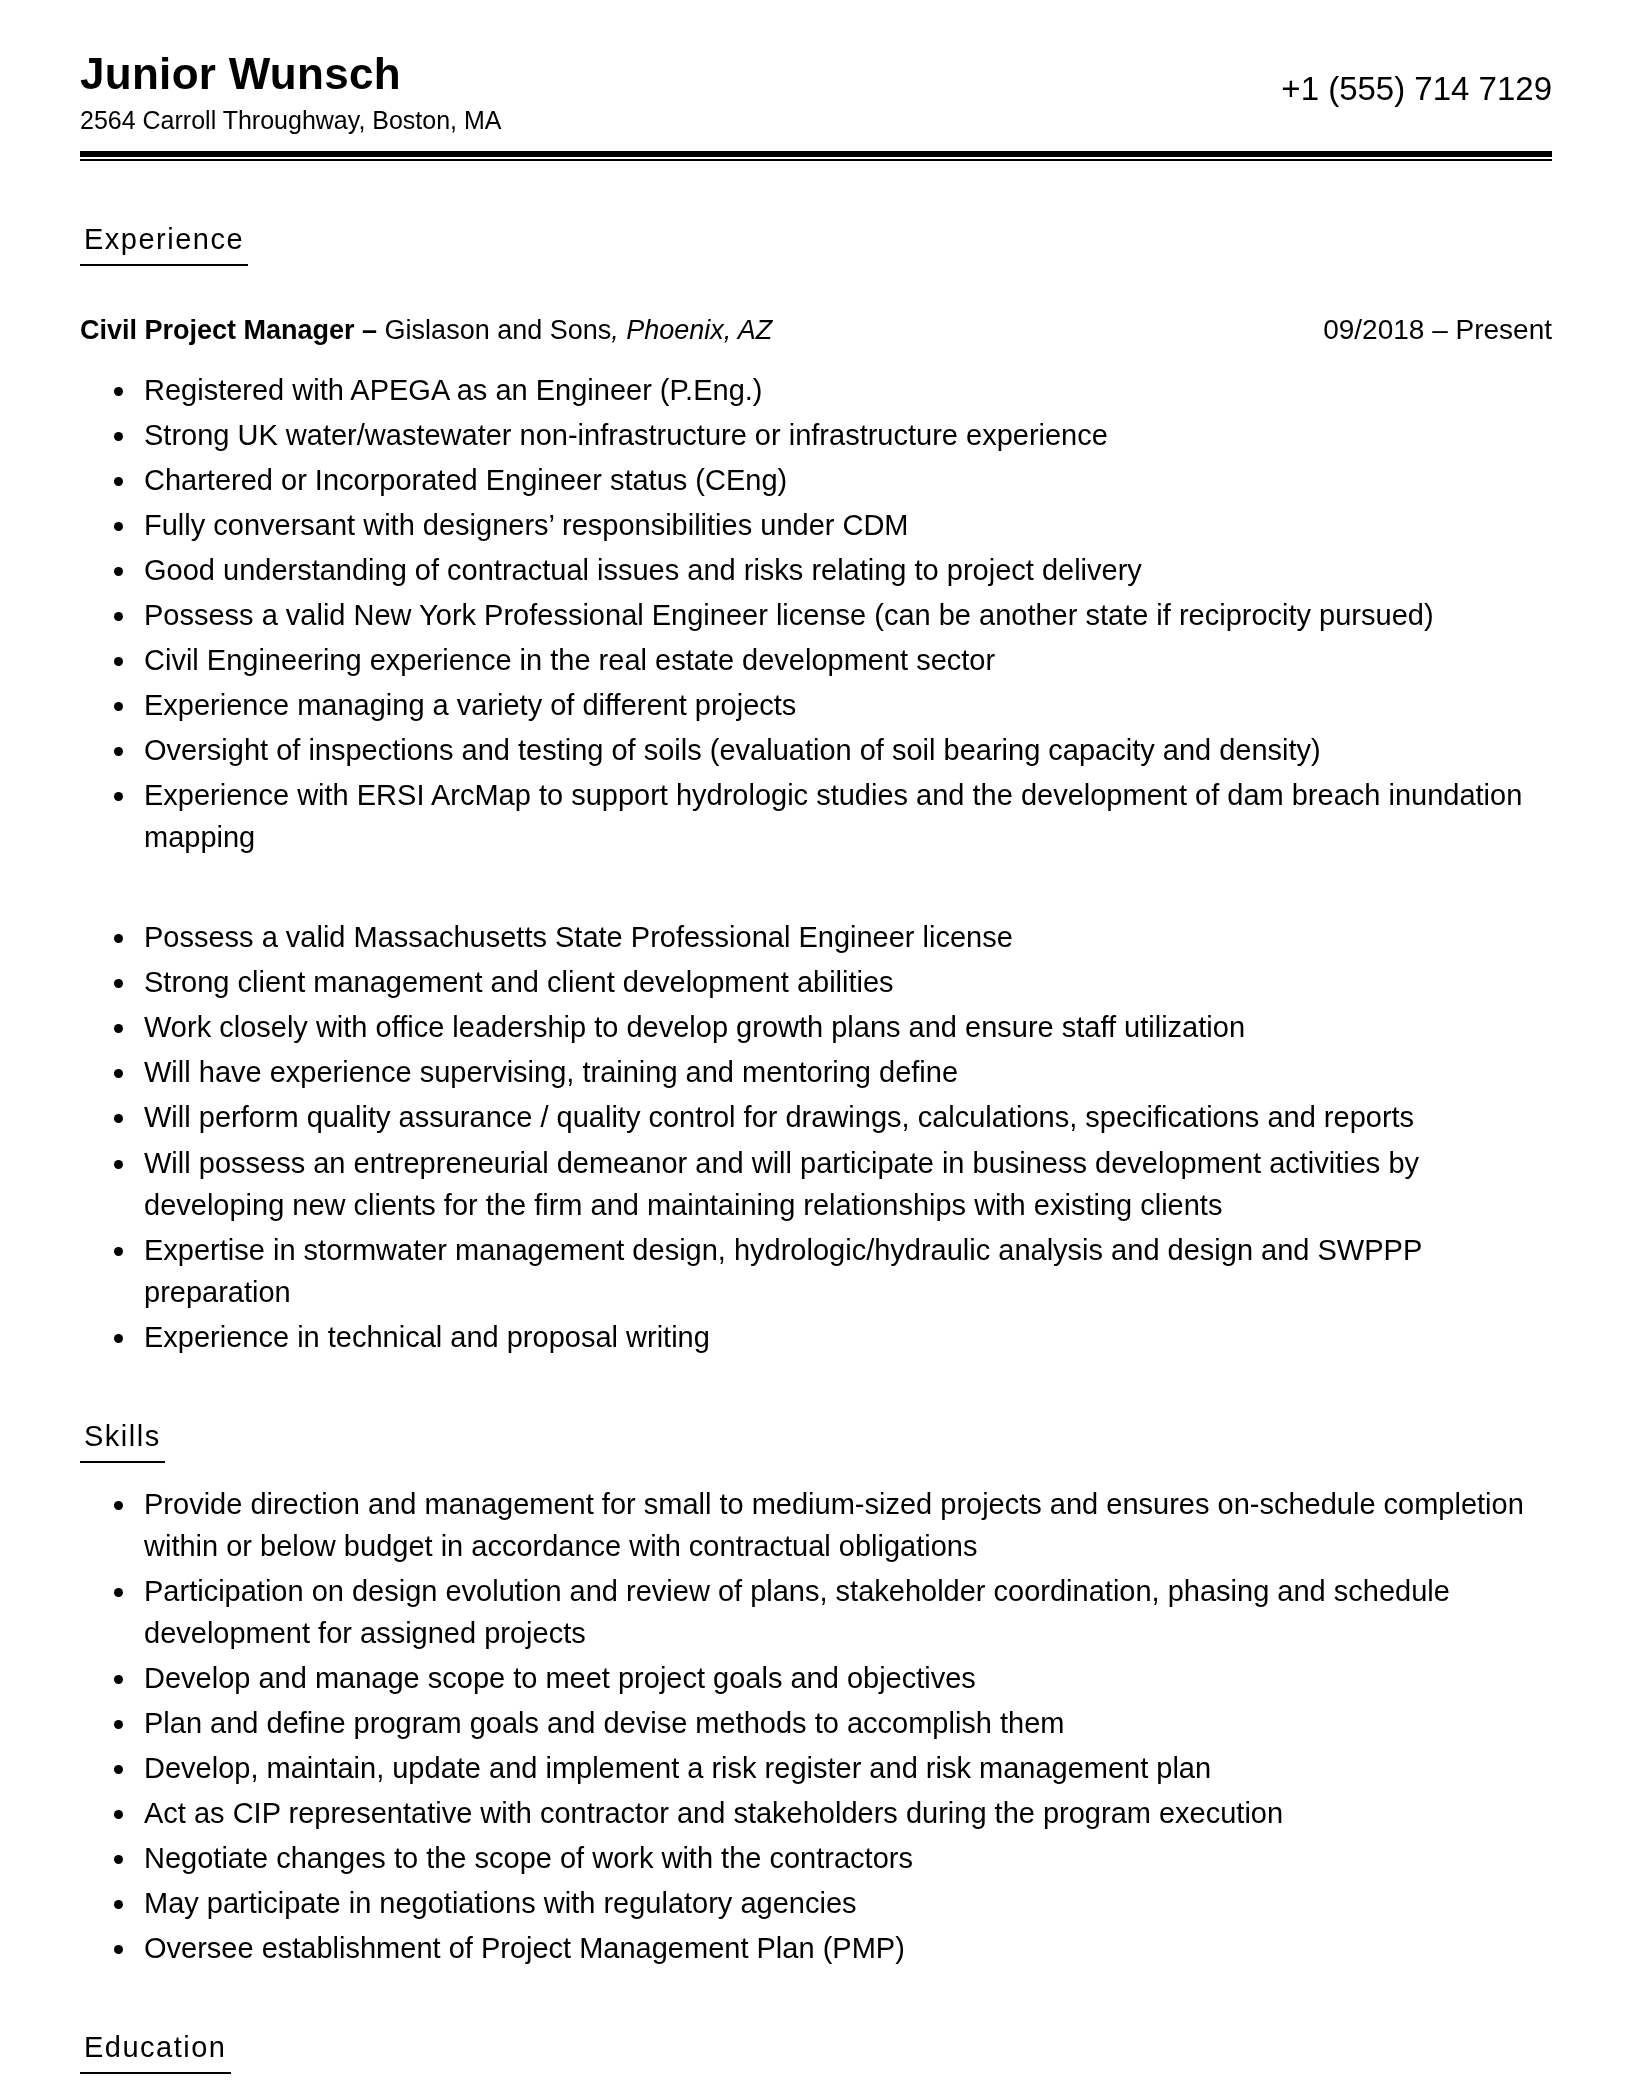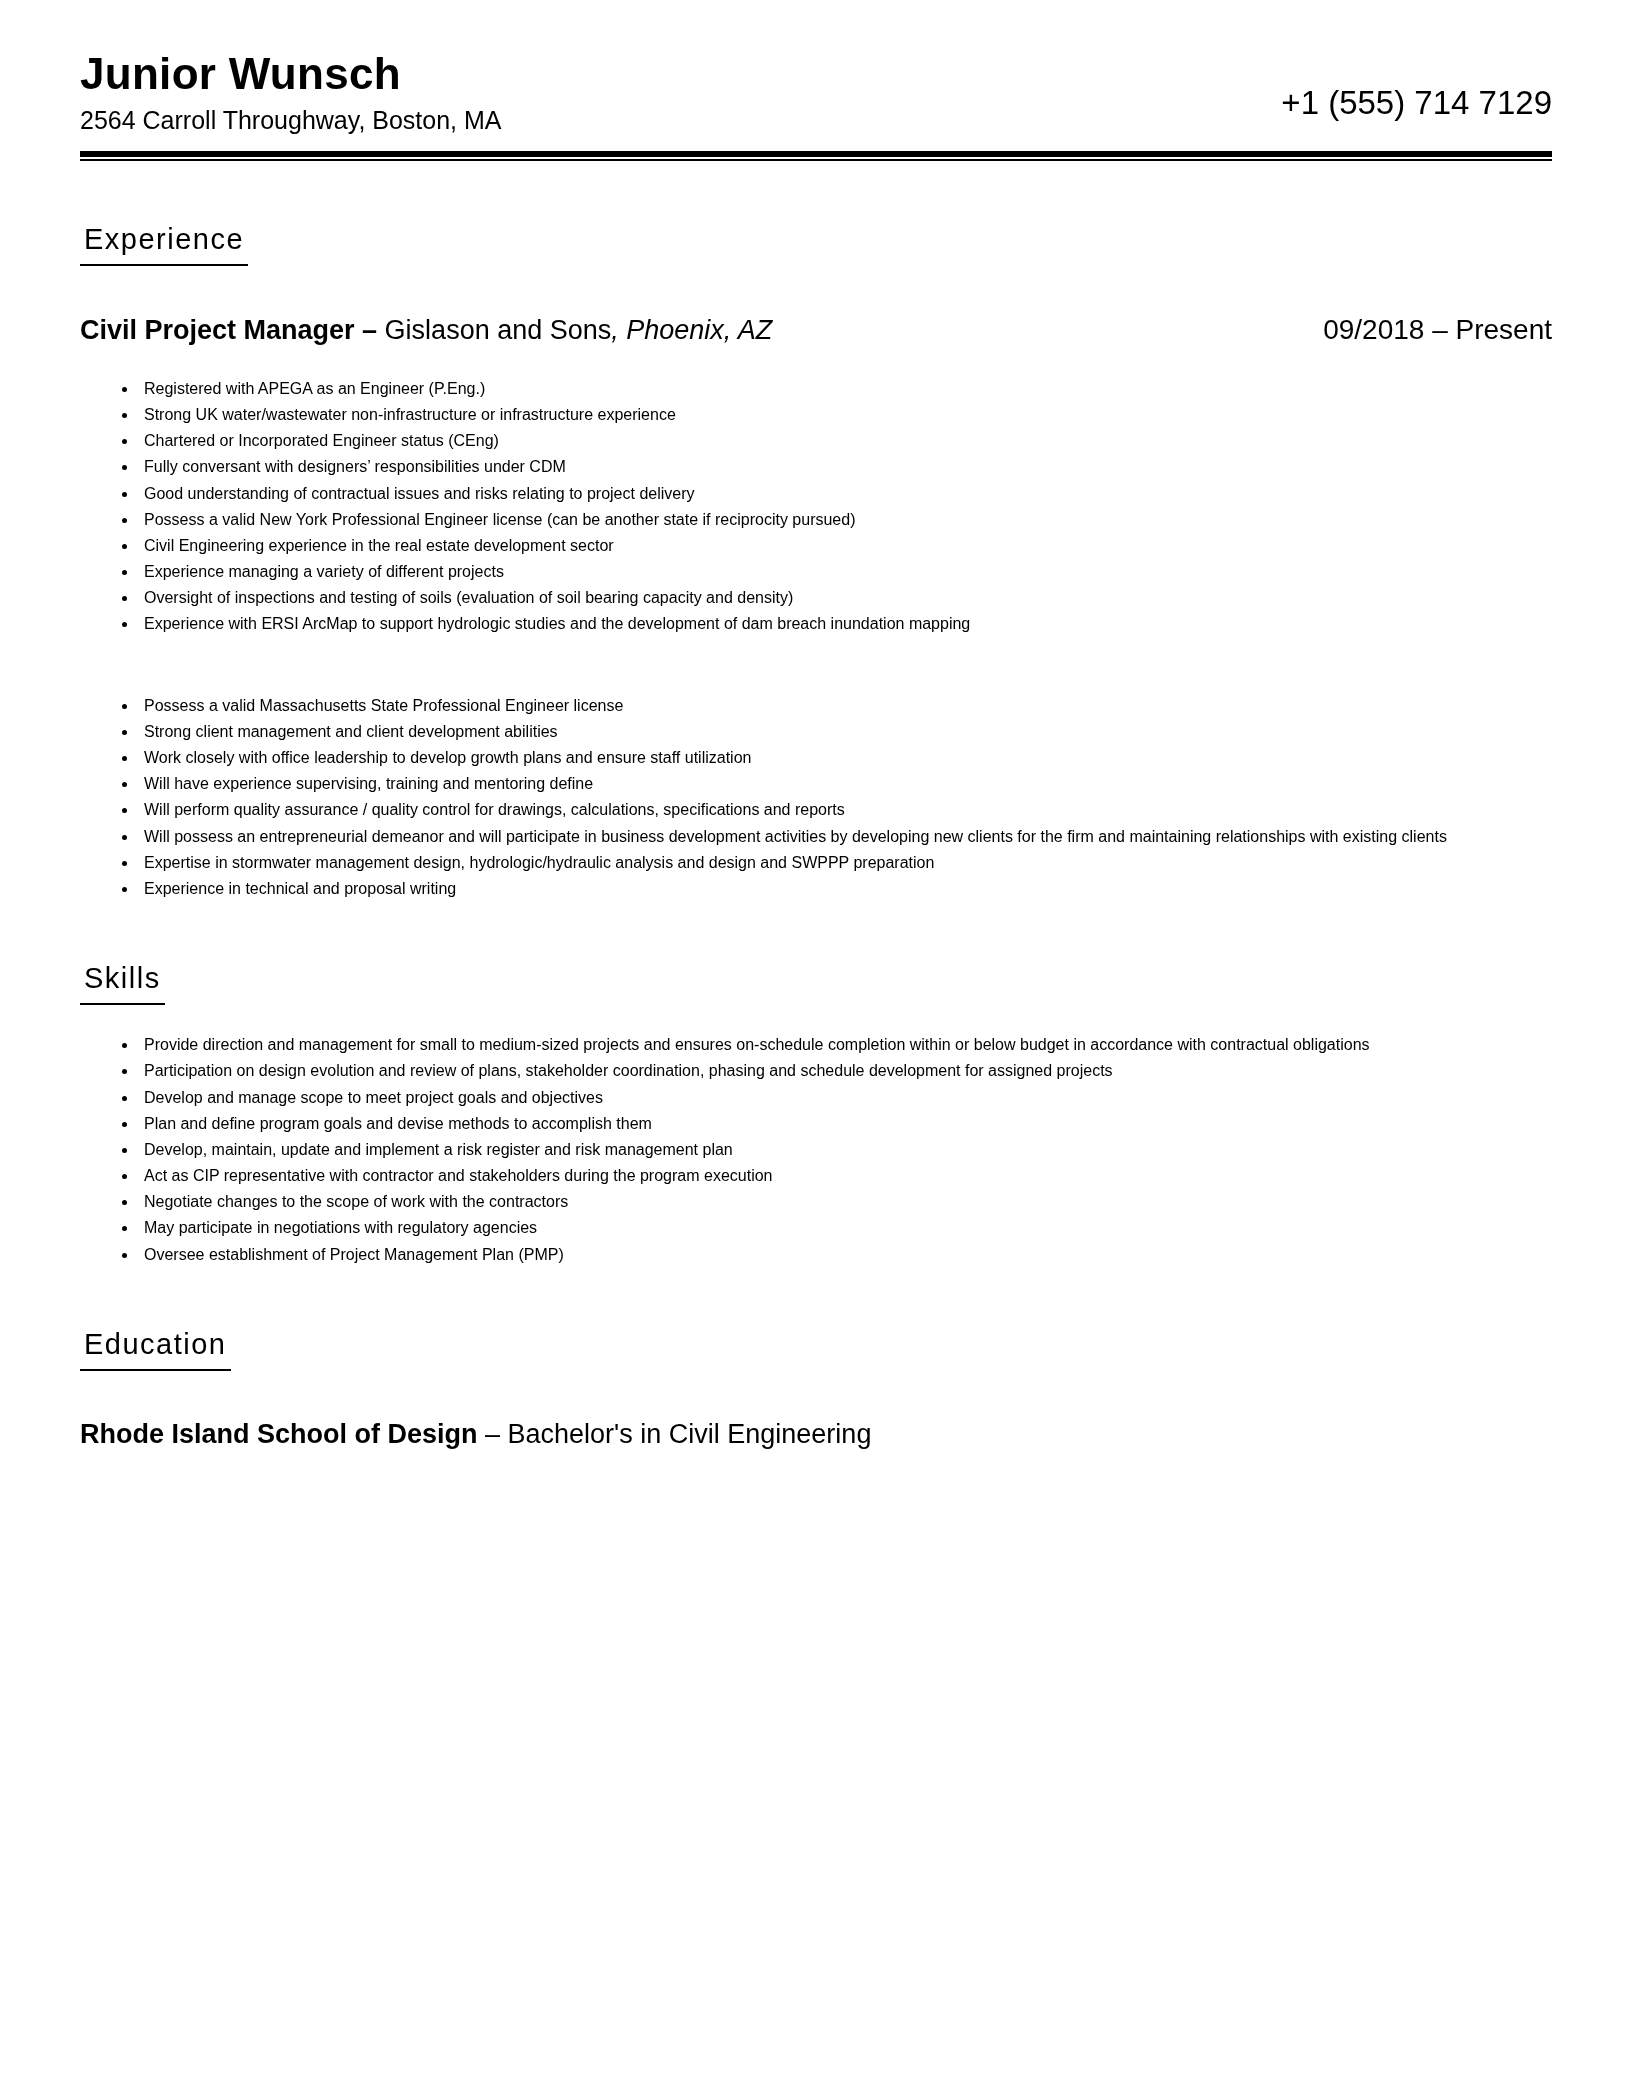--- a/index.html
+++ b/index.html
@@ -7,21 +7,21 @@
   body {
     width: 1632px;
     min-height: 2098px;
     font-family: "Liberation Sans", "DejaVu Sans", sans-serif;
     color: #000;
     margin: 0 auto;
   }
   .page { padding: 50px 80px 80px 80px; }
 
   
-  .header { display: flex; justify-content: space-between; align-items: center; }
+  .header { display: flex; justify-content: space-between; align-items: flex-start; }
   .name { font-size: 44px; font-weight: 700; letter-spacing: 0.3px; line-height: 1.1; }
   .address { font-size: 25px; margin-top: 8px; }
   .phone { font-size: 33px; margin-top: 20px; white-space: nowrap; }
   .header-rule { margin-top: 16px; height: 10px; border-top: 6px solid #000; border-bottom: 2px solid #000; }
 
   
   .section-title {
     text-align: left;
     font-size: 29px;
     font-weight: 400;
@@ -37,23 +37,23 @@
   
   .job { margin-top: 46px; }
   .job + .job { margin-top: 58px; }
   .job-header { display: flex; justify-content: space-between; align-items: baseline; font-size: 27px; line-height: 1.3; text-align: center; }
   .role { font-weight: 700; }
   .company { font-weight: 400; }
   .location { font-style: italic; }
   .job-dates { font-size: 28px; white-space: nowrap; padding-left: 30px; }
 
   ul.bullets {
-    margin-top: 28px;
+    margin-top: 20px;
     padding-left: 58px;
-    font-size: 16px;
+    font-size: 29px;
     line-height: 1.45;
     list-style-type: disc;
   }
   ul.bullets li { padding-left: 6px; margin-top: 3px; }
 
   
   .education-line { margin-top: 48px; font-size: 27px; }
   .school { font-weight: 700; }
   .degree { font-weight: 400; }
 

